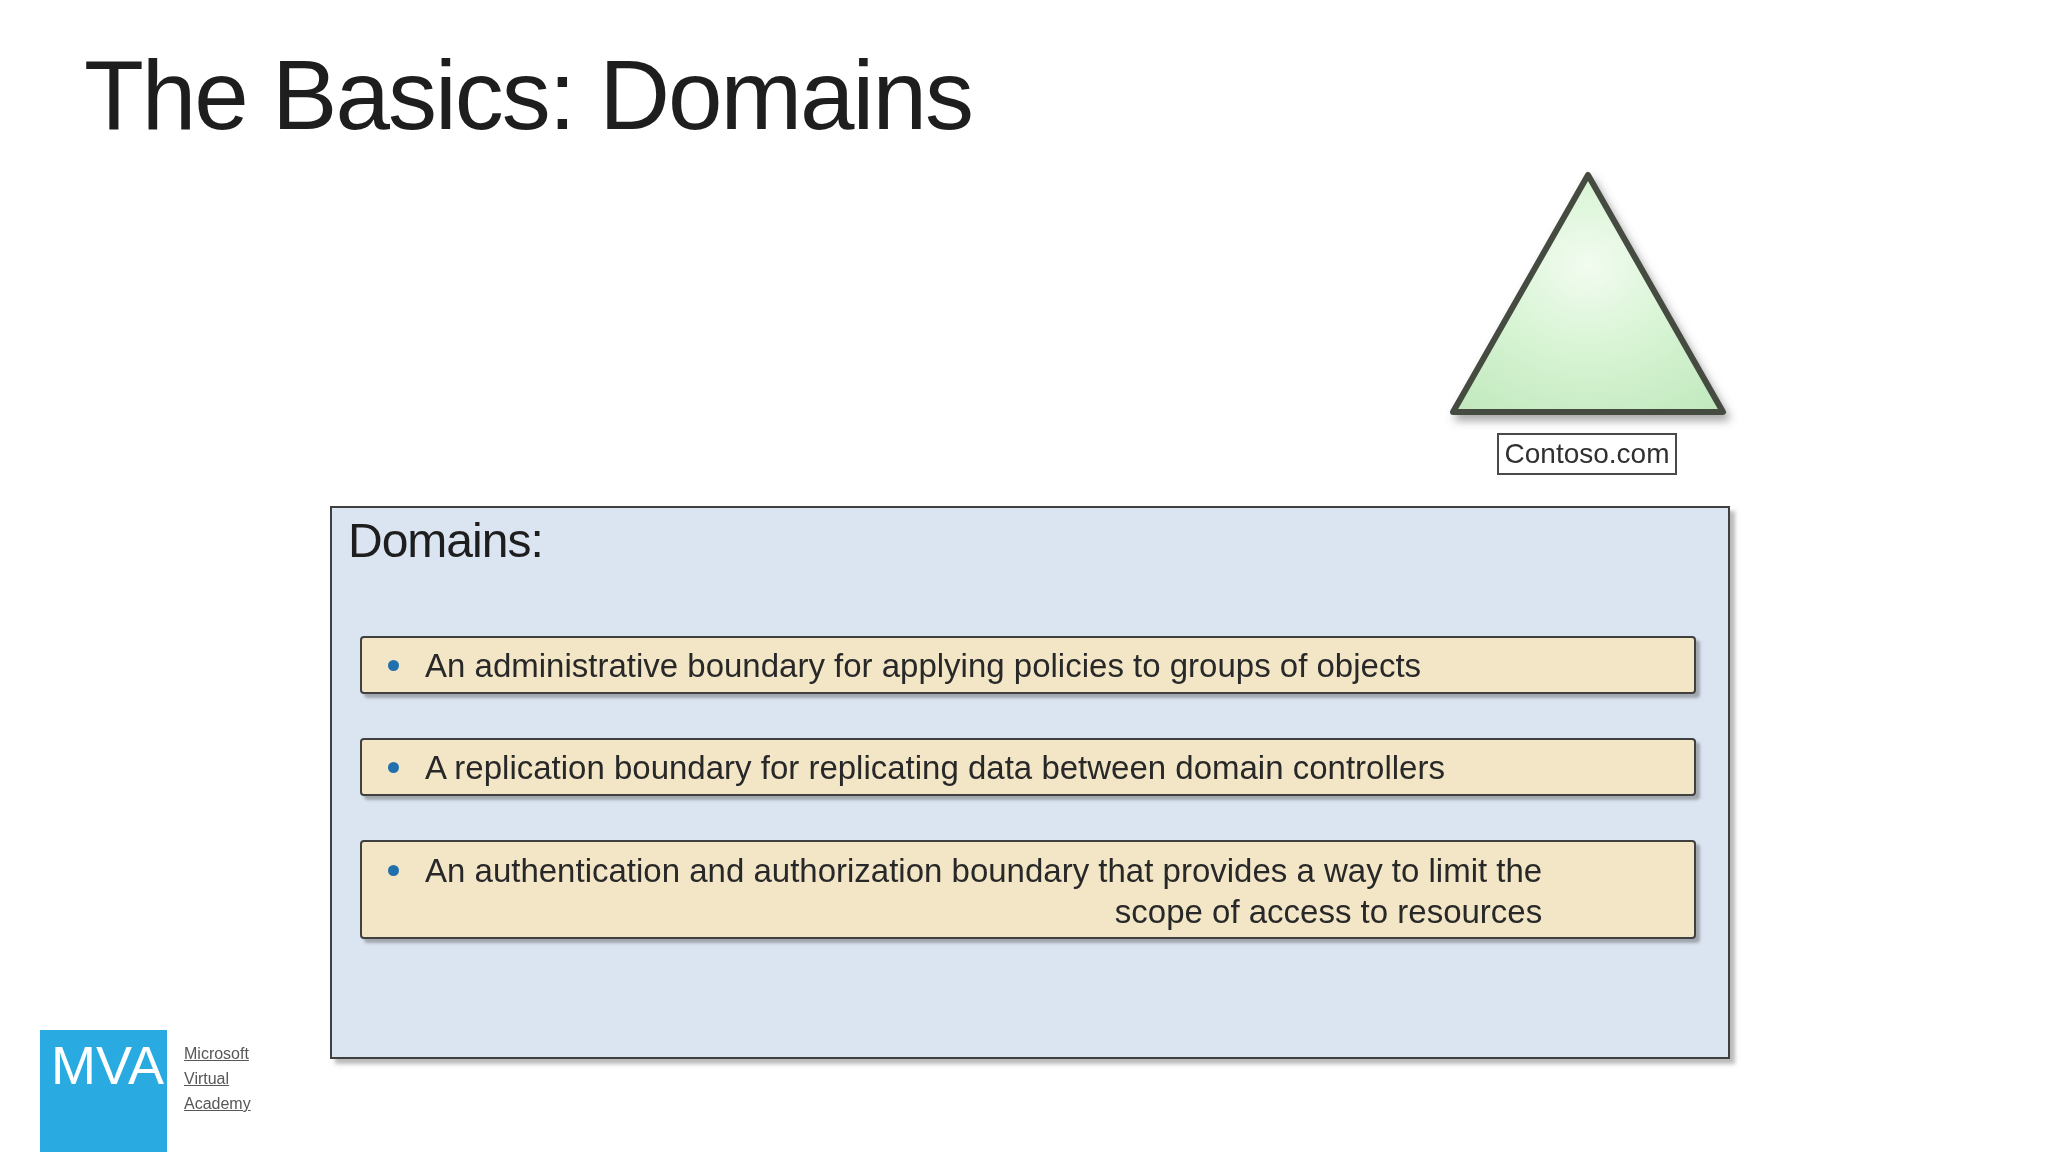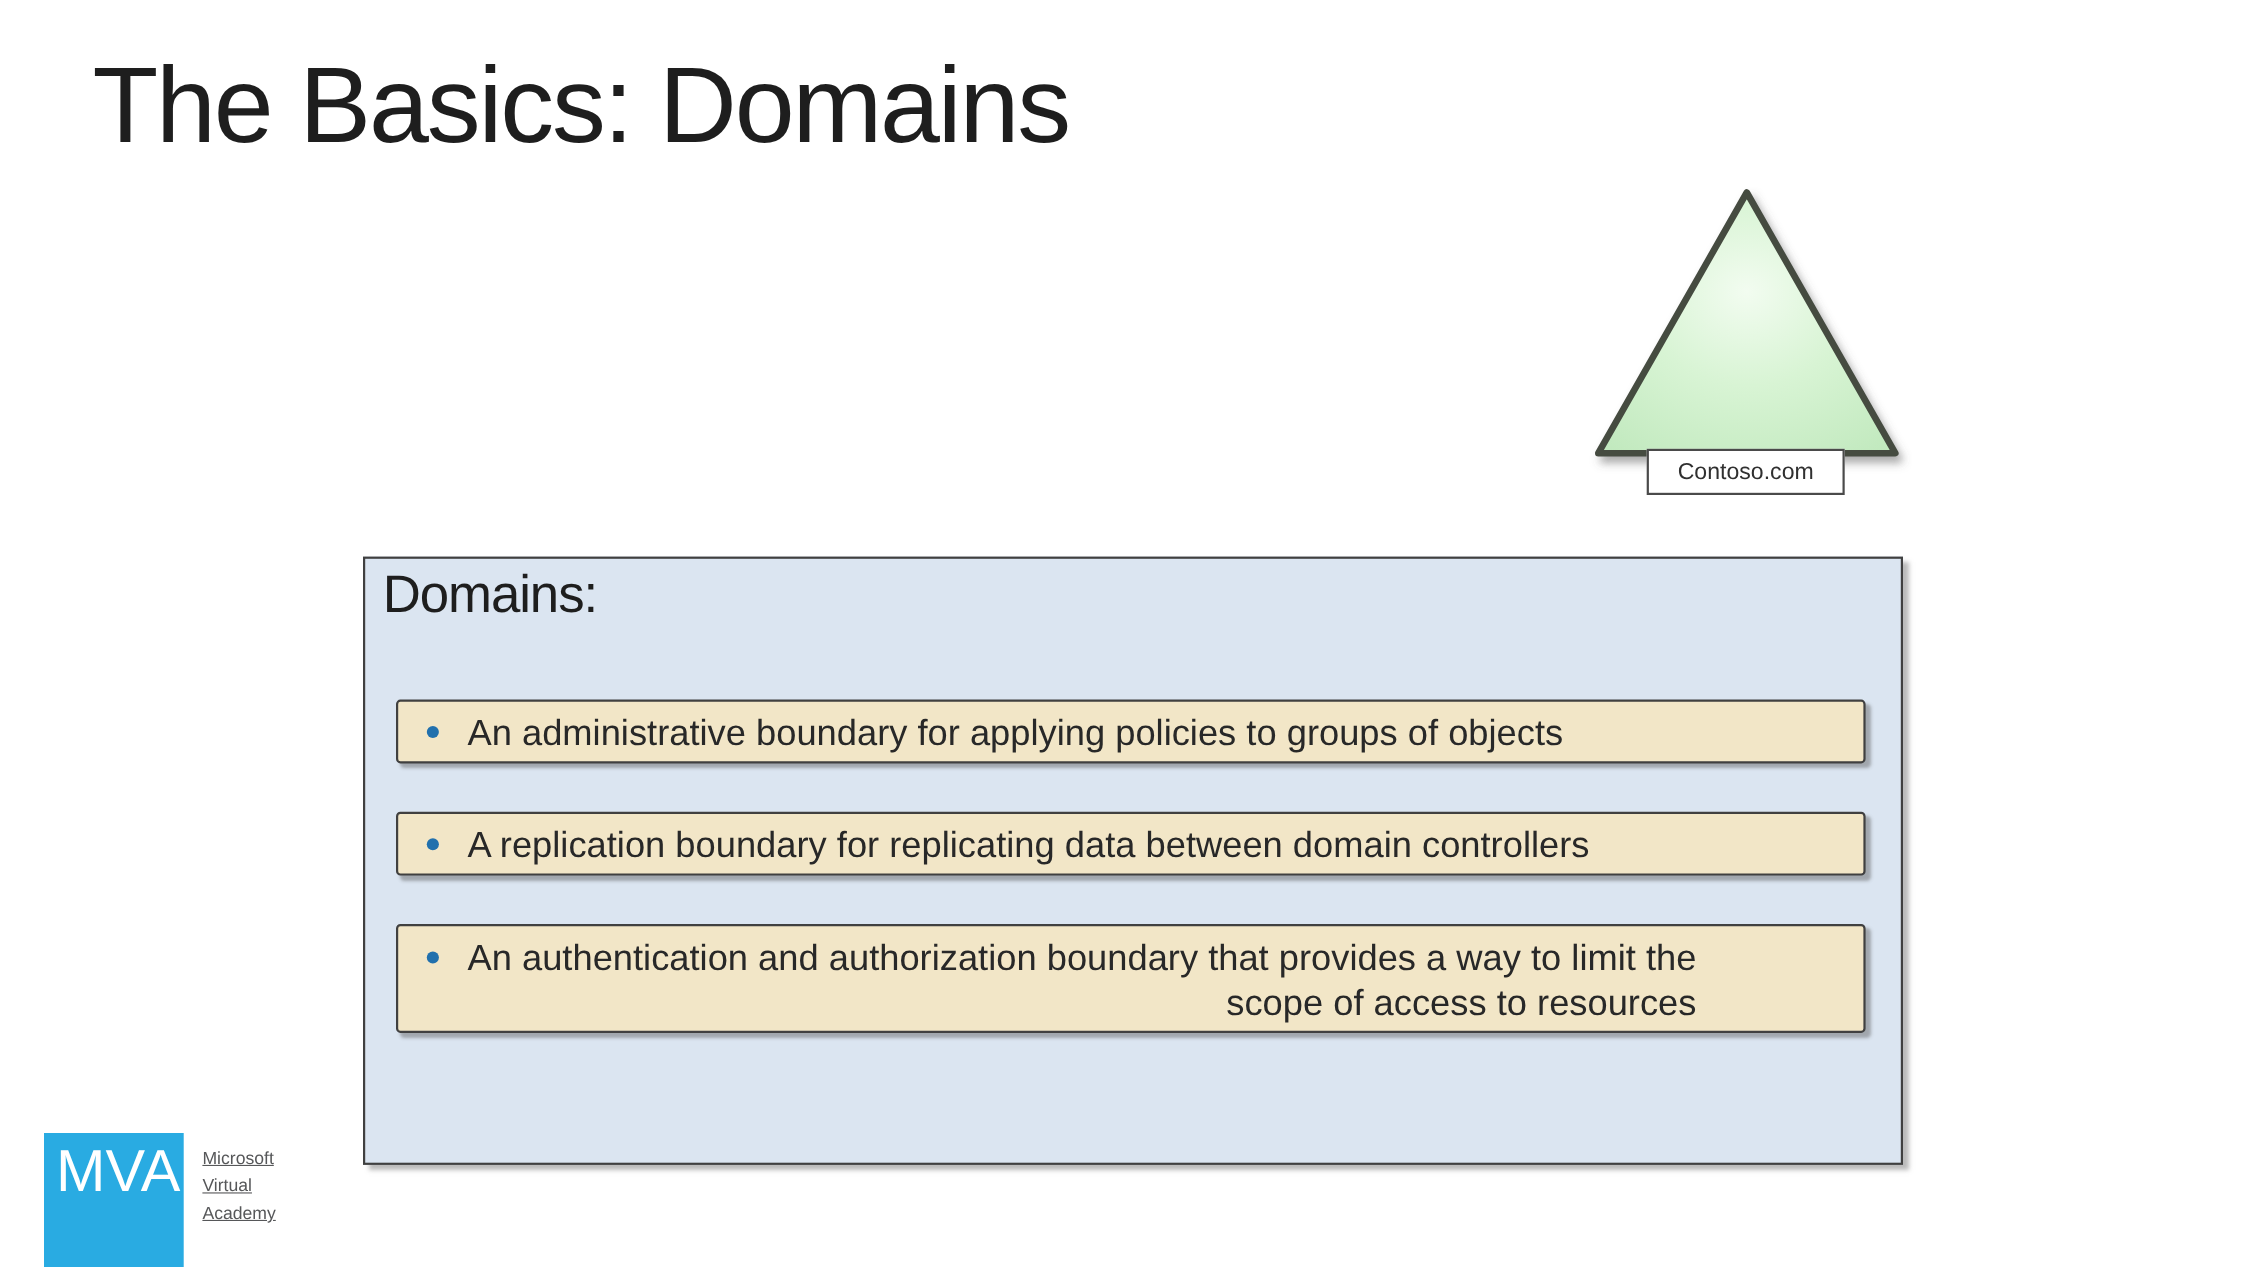--- a/index.html
+++ b/index.html
@@ -27,26 +27,26 @@
     display:flex;flex-direction:column;justify-content:center;
     padding-left:56px;
   }
   .info-line{
     font-size:34px;line-height:49px;font-weight:300;
     color:var(--body_text,#2b2b2b);
   }
   
   .domain-shape{position:absolute;left:1438px;top:132px;width:300px;height:292px;}
   .shape-label{
-    position:absolute;left:1497px;top:383px;width:180px;height:42px;
+    position:absolute;left:1497px;top:408px;width:180px;height:42px;
     background:var(--label_fill,#ffffff);
     border:2px solid var(--label_border,#4a4a4a);
     box-sizing:border-box;
     display:flex;align-items:center;justify-content:center;
-    font-size:21px;font-weight:300;color:var(--label_text,#303030);
+    font-size:28px;font-weight:300;color:var(--label_text,#303030);
     z-index:4;
   }
   
   .domains-panel{
     position:absolute;left:330px;top:481px;width:1400px;height:553px;
     background:var(--blue_fill,#dbe5f1);
     border:2px solid var(--panel_border,#404040);
     box-shadow:5px 5px 4px rgba(120,120,120,0.5);
     box-sizing:border-box;
   }

